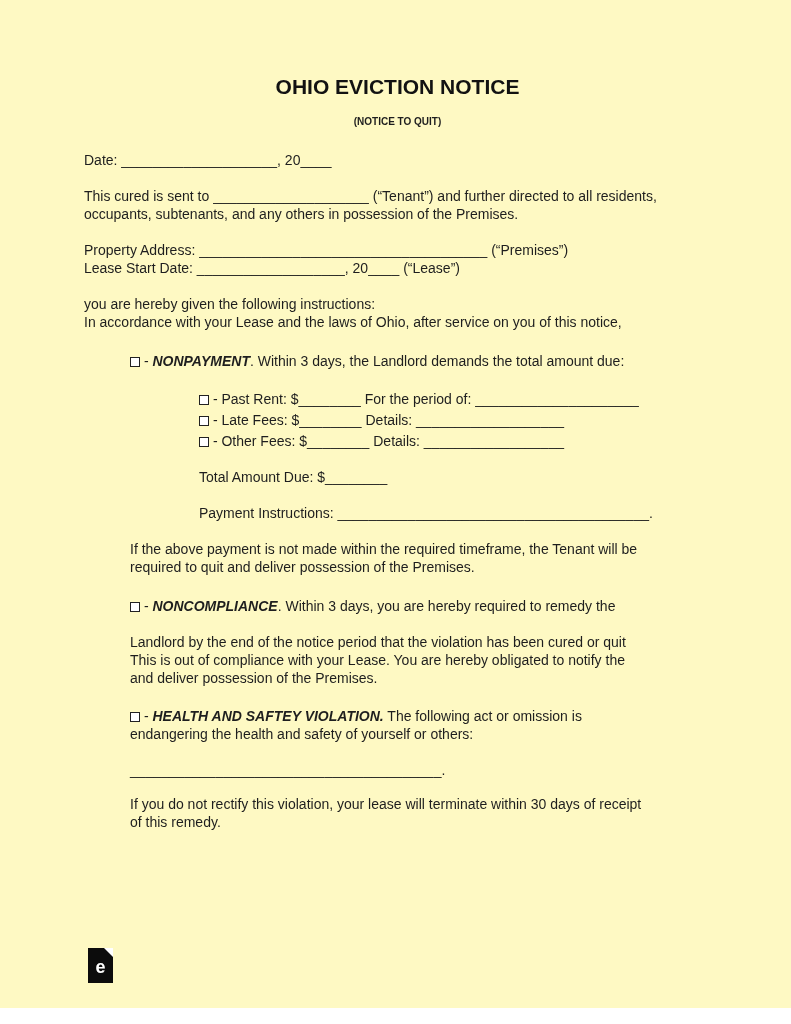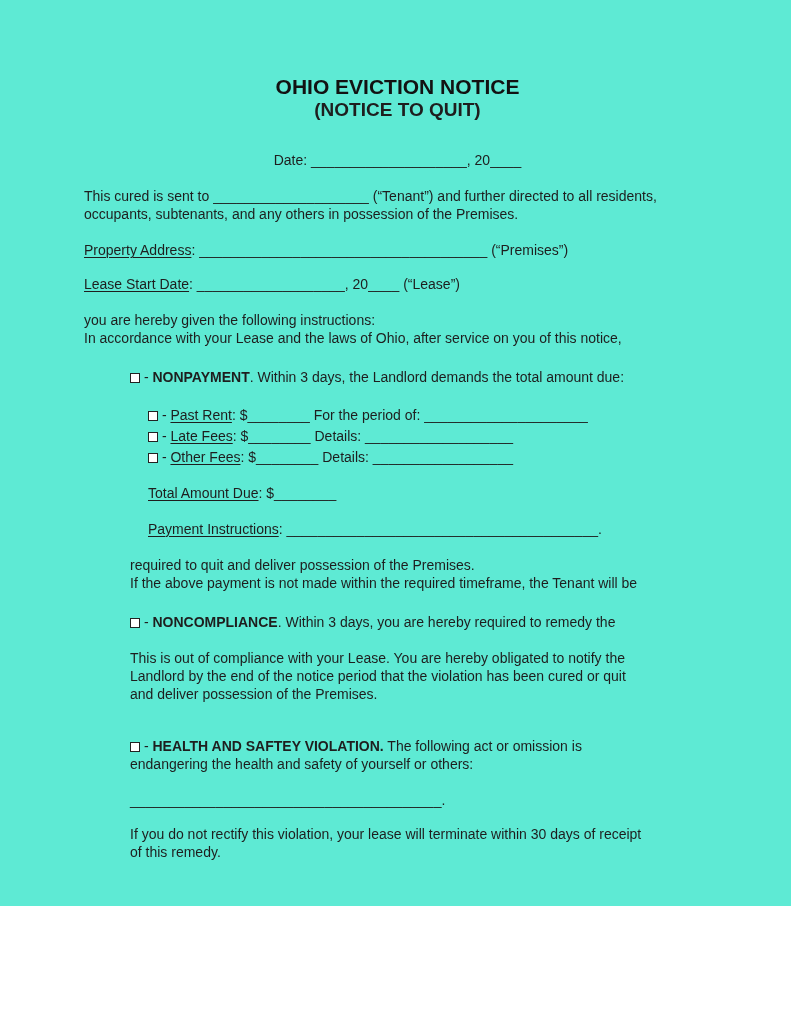--- a/index.html
+++ b/index.html
@@ -1,60 +1,60 @@
 <!DOCTYPE html>
 <html><head>
 <meta charset="utf-8">
 <style>
   * { box-sizing: border-box; }
   html, body { margin: 0; padding: 0; background: #ffffff; }
   .page {
     position: relative;
     width: 791px;
-    height: 906px;
-    background: #5eead4;
+    height: 1008px;
+    background: #fef9c3;
     color: #1e1e1e;
     font-family: "Liberation Sans", sans-serif;
     font-size: 14px;
     line-height: 18px;
     overflow: hidden;
     margin: 0 auto;
   }
   .content { padding: 0 80px 0 84px; }
 
   .title {
     margin-top: 75px;
     text-align: center;
     font-weight: 700;
     font-size: 21px;
     line-height: 24px;
     color: #121212;
   }
   .subtitle {
-    margin-top: 2px;
+    margin-top: 14px;
     text-align: center;
     font-weight: 700;
-    font-size: 19px;
+    font-size: 10px;
   }
 
-  .b { font-weight: 700; }
+  .b { font-weight: 700; font-style: italic; }
   .i { font-style: italic; }
-  .u { text-decoration: underline; text-decoration-thickness: 1px; text-underline-offset: 1.5px; }
+  .u { text-decoration-thickness: 1px; text-underline-offset: 1.5px; }
 
   .ind1 { margin-left: 46px; }
-  .ind2 { margin-left: 64px; }
+  .ind2 { margin-left: 115px; }
 
-  .mt-date { margin-top: 32px; text-align: center; }
+  .mt-date { margin-top: 20px; }
   .mt-std  { margin-top: 18px; }
-  .mt-lease { margin-top: 16px; }
+  .mt-lease { }
   .mt-note { margin-top: 17px; }
   .mt-sect { margin-top: 21px; }
   .mt-fees { margin-top: 19px; }
   .mt-total { margin-top: 16px; }
-  .mt-health { margin-top: 34px; }
+  .mt-health { margin-top: 20px; }
   .mt-blank { margin-top: 18px; }
   .mt-rectify { margin-top: 16px; }
 
   .fees { line-height: 21px; }
 
   .cb {
     display: inline-block;
     width: 10px;
     height: 10px;
     border: 1.6px solid #222;
@@ -147,33 +147,33 @@
 
     <div class="mt-total ind2">
       <span class="u">Total Amount Due</span><span>: $</span><span>________</span>
     </div>
 
     <div class="mt-std ind2">
       <span class="u">Payment Instructions</span><span>: </span><span>________________________________________</span><span>.</span>
     </div>
 
     <div class="mt-std ind1">
+      <div>If the above payment is not made within the required timeframe, the Tenant will be</div>
       <div>required to quit and deliver possession of the Premises.</div>
-      <div>If the above payment is not made within the required timeframe, the Tenant will be</div>
     </div>
 
     <div class="mt-sect ind1">
       <div>
         <span class="cb"></span><span> - </span><span class="b">NONCOMPLIANCE</span><span>. Within 3 days, you are hereby required to remedy the</span>
       </div>
     </div>
 
     <div class="mt-std ind1">
+      <div>Landlord by the end of the notice period that the violation has been cured or quit</div>
       <div>This is out of compliance with your Lease. You are hereby obligated to notify the</div>
-      <div>Landlord by the end of the notice period that the violation has been cured or quit</div>
       <div>and deliver possession of the Premises.</div>
     </div>
 
     <div class="mt-health ind1">
       <div>
         <span class="cb"></span><span> - </span><span class="b">HEALTH AND SAFTEY VIOLATION.</span><span> The following act or omission is</span>
       </div>
       <div>endangering the health and safety of yourself or others:</div>
     </div>
 

